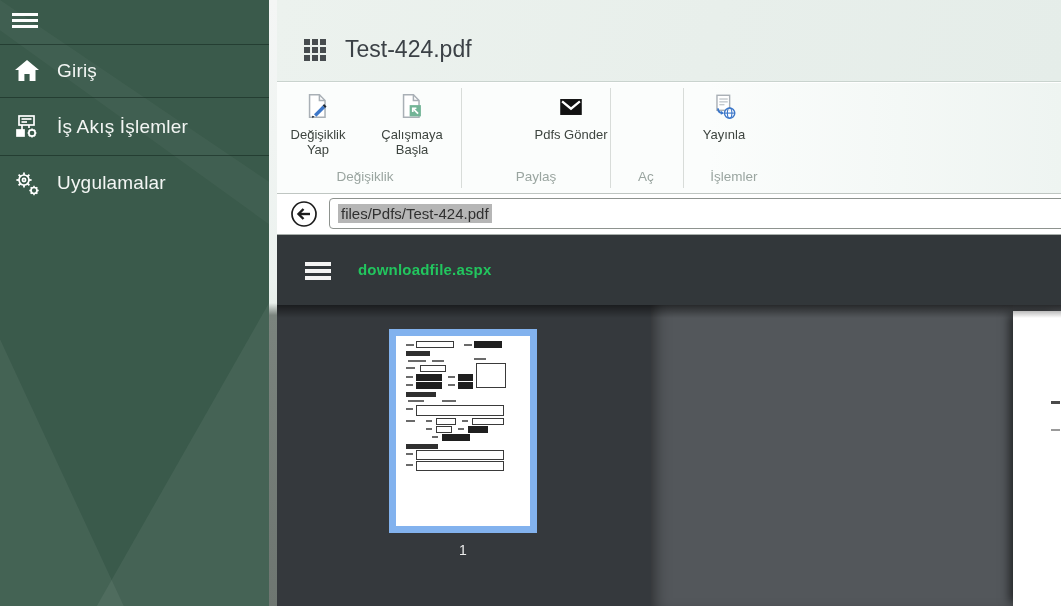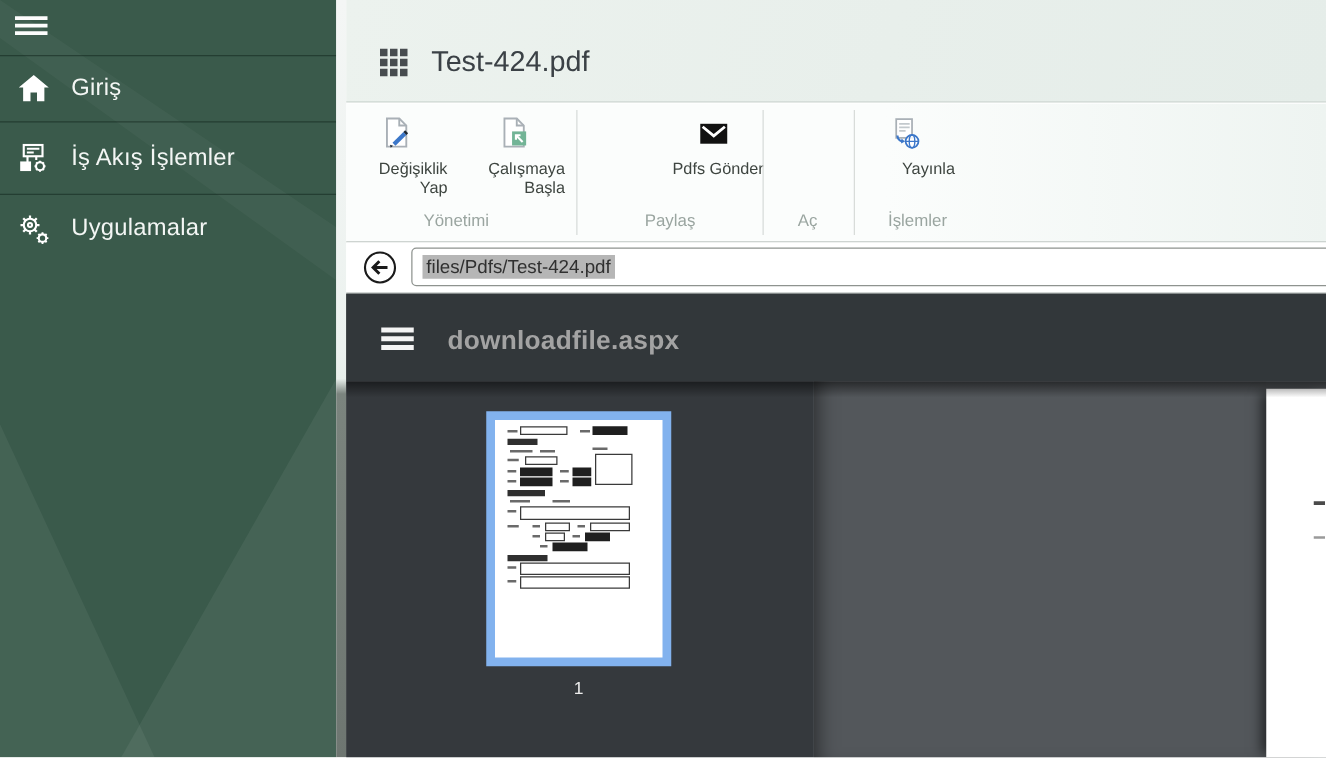--- a/index.html
+++ b/index.html
@@ -36,41 +36,41 @@
   .grid-icon .dot { position:absolute; left:0; top:0; width:6px; height:6px; background:#474c4f;
     box-shadow: 8px 0 0 #474c4f, 16px 0 0 #474c4f,
                 0 8px 0 #474c4f, 8px 8px 0 #474c4f, 16px 8px 0 #474c4f,
                 0 16px 0 #474c4f, 8px 16px 0 #474c4f, 16px 16px 0 #474c4f; }
   .doc-title { position:absolute; left:68px; top:36px; font-size:23px; color:#3b4146; }
 
   
   .toolbar { position:absolute; left:277px; top:83px; width:784px; height:111px;
     background:linear-gradient(to right, #fbfdfc 0%, #fbfdfc 55%, #eef4f1 100%);
     border-bottom:1px solid #bfc6c2; }
-  .tbtn { position:absolute; top:6px; height:92px; text-align:right; cursor:pointer; }
+  .tbtn { position:absolute; top:6px; height:92px; text-align:center; cursor:pointer; }
   .tbtn svg { display:block; margin:3px auto 0; }
   .tlabel { margin-top:5px; font-size:13px; line-height:15px; color:#3e4540; }
   .tsep { position:absolute; top:5px; height:100px; width:1px; background:#d8dcd9; }
   .tgroup { position:absolute; top:86px; font-size:13.5px; color:#9aa5a0; text-align:center; }
 
   
   .urlrow { position:absolute; left:277px; top:194px; width:784px; height:41px; background:#ffffff;
     border-bottom:1px solid #a8afab; overflow:hidden; }
   .backbtn { position:absolute; left:13px; top:6px; width:28px; height:28px; cursor:pointer; }
   .urlinput { position:absolute; left:52px; top:4px; width:770px; height:31px; background:#fff;
     border:1px solid #8e938f; border-radius:4px; display:flex; align-items:center; padding-left:8px;
     font-size:15px; color:#303030; cursor:text; }
   .urlinput .sel { background:#b6b6b6; padding:1px 3px; }
 
   
   .viewer { position:absolute; left:277px; top:235px; width:784px; height:371px; background:#53575b; }
   .vheader { position:absolute; left:0; top:0; width:100%; height:70px; background:#32373a; }
   .vham { position:absolute; left:28px; top:27px; width:26px; cursor:pointer; }
   .vham .bar { width:26px; height:3.5px; background:#f4f4f4; margin-bottom:3.5px; }
-  .vtitle { position:absolute; left:81px; top:26px; color:#a3a3a3; font-size:21px; font-weight:bold; letter-spacing:0.2px; }
+  .vtitle { position:absolute; left:81px; top:26px; color:#22c55e; font-size:15px; font-weight:bold; letter-spacing:0.2px; }
   .vbody { position:absolute; left:0; top:70px; width:784px; height:301px; background:#53575b; overflow:hidden; }
   .vshadow { position:absolute; left:0; top:0; width:100%; height:13px;
     background:linear-gradient(to bottom, rgba(0,0,0,0.5), rgba(0,0,0,0)); z-index:6; pointer-events:none; }
   .thumb-panel { position:absolute; left:0; top:0; width:374px; height:301px; background:#35393d; }
   .thumb { position:absolute; left:112px; top:24px; width:148px; height:204px; background:#82b2ee; padding:7px; cursor:pointer; }
   .thumb .page { position:relative; width:134px; height:190px; background:#ffffff; overflow:hidden; }
   .pagenum { position:absolute; left:112px; top:237px; width:148px; text-align:center; color:#ececec; font-size:14px; }
   .main-view { position:absolute; left:374px; top:0; width:362px; height:301px; background:#53575b;
     box-shadow: inset 14px 0 16px -11px rgba(0,0,0,0.5); }
   .page-sliver { position:absolute; left:736px; top:6px; width:48px; height:295px; background:#ffffff;
@@ -216,21 +216,21 @@
         <line x1="11" y1="13.5" x2="16.5" y2="13.5" stroke="#c3c9cd" stroke-width="1.5"></line>
         <path d="M9.5 17.5 q0.3 4.6 4.6 5" fill="none" stroke="#3c77c9" stroke-width="1.9"></path>
         <path d="M13 20 l3 2.6 -3.4 1.7 Z" fill="#3c77c9"></path>
         <circle cx="22" cy="22.5" r="5.5" fill="rgba(255,255,255,0.85)" stroke="#3c77c9" stroke-width="1.5"></circle>
         <ellipse cx="22" cy="22.5" rx="2.4" ry="5.5" fill="none" stroke="#3c77c9" stroke-width="1.2"></ellipse>
         <line x1="16.5" y1="22.5" x2="27.5" y2="22.5" stroke="#3c77c9" stroke-width="1.2"></line>
       </svg>
       <div class="tlabel">Yayınla</div>
     </div>
 
-    <div class="tgroup" style="left:28px; width:120px;">Yönetimi</div>
+    <div class="tgroup" style="left:28px; width:120px;">Değişiklik</div>
     <div class="tgroup" style="left:199px; width:120px;">Paylaş</div>
     <div class="tgroup" style="left:309px; width:120px;">Aç</div>
     <div class="tgroup" style="left:407px; width:100px;">İşlemler</div>
   </div>
 
   <div class="urlrow">
     <svg class="backbtn" viewBox="0 0 28 28">
       <circle cx="14" cy="14" r="12" fill="none" stroke="#1b1b1b" stroke-width="1.7"></circle>
       <line x1="20" y1="14" x2="9" y2="14" stroke="#1b1b1b" stroke-width="2.4"></line>
       <path d="M13.5 9 L8.5 14 L13.5 19" fill="none" stroke="#1b1b1b" stroke-width="2.4"></path>

